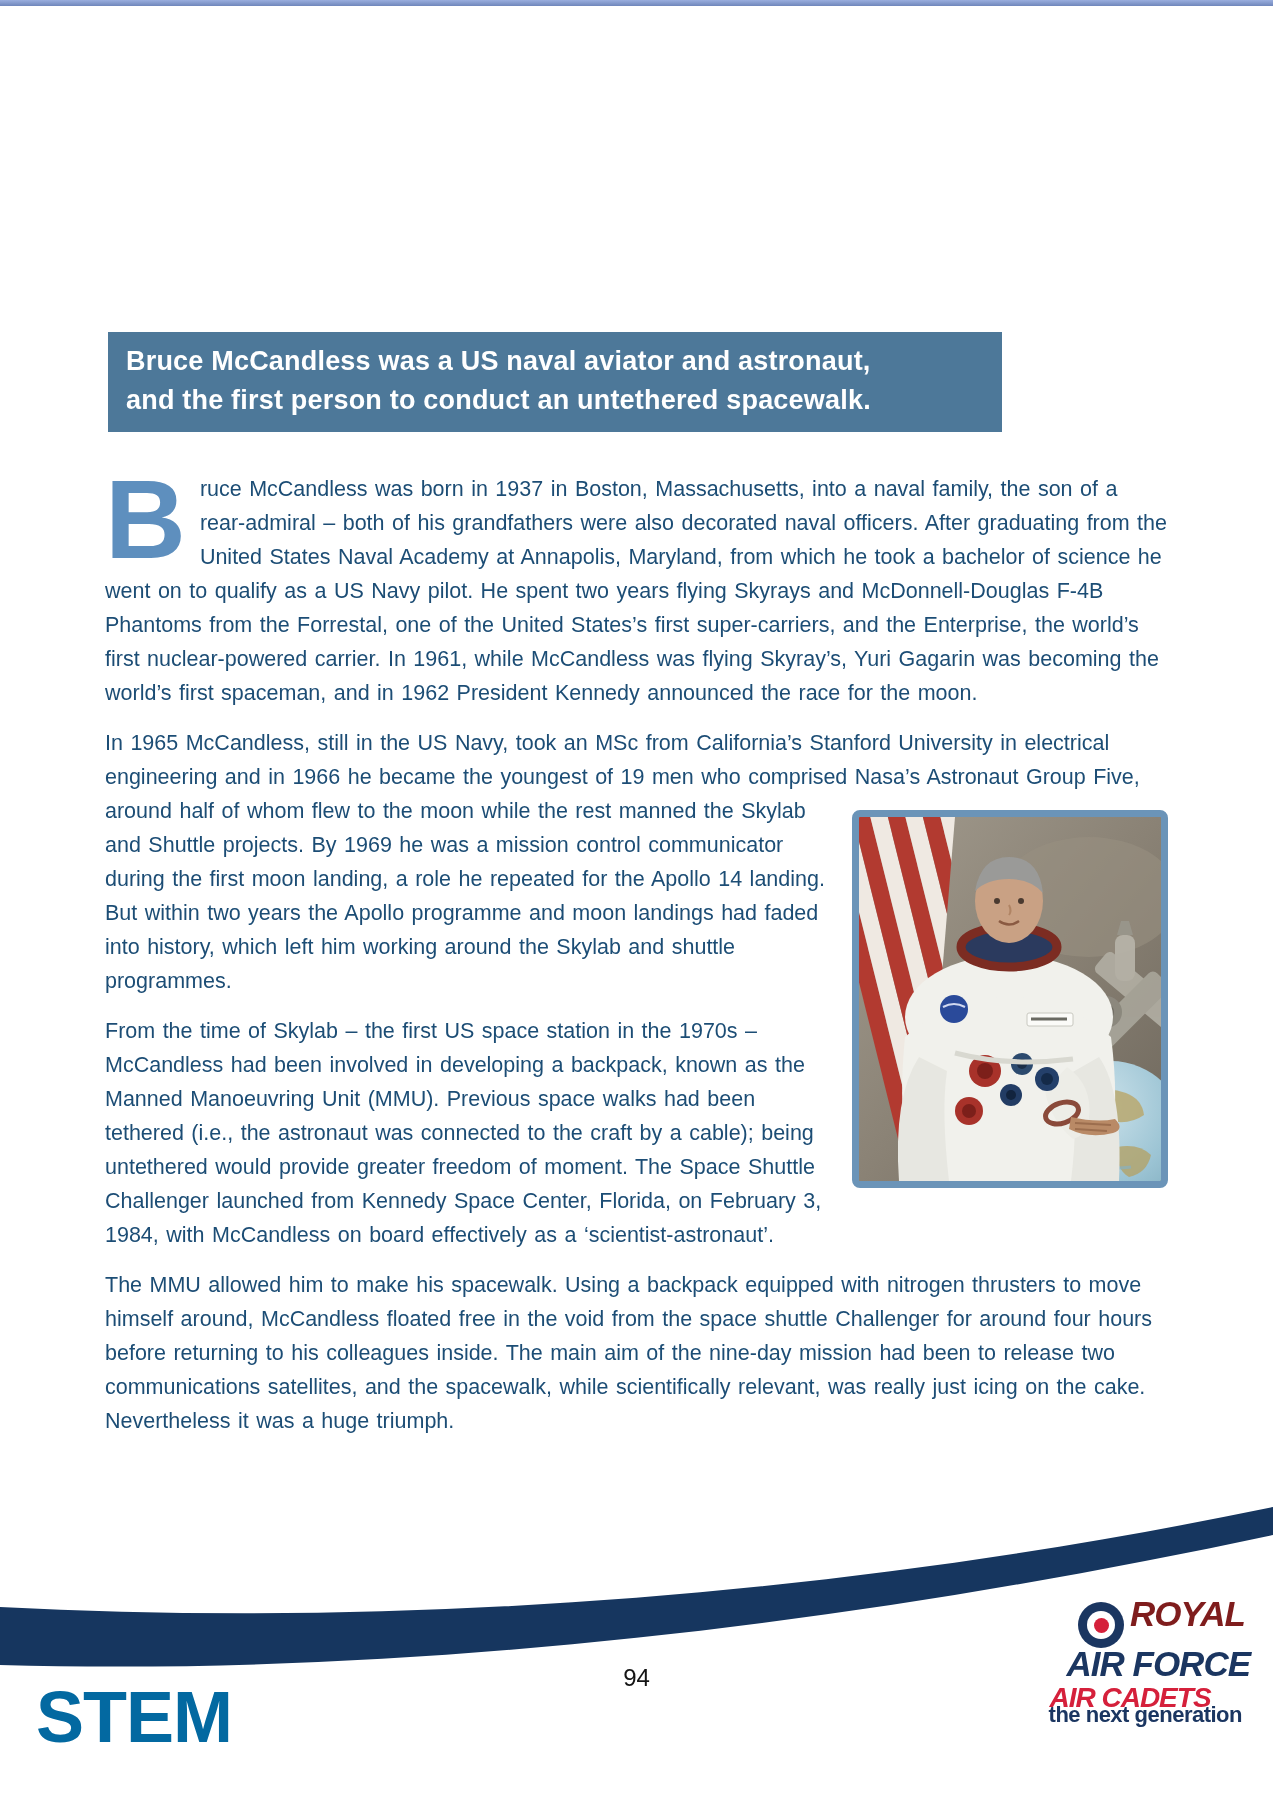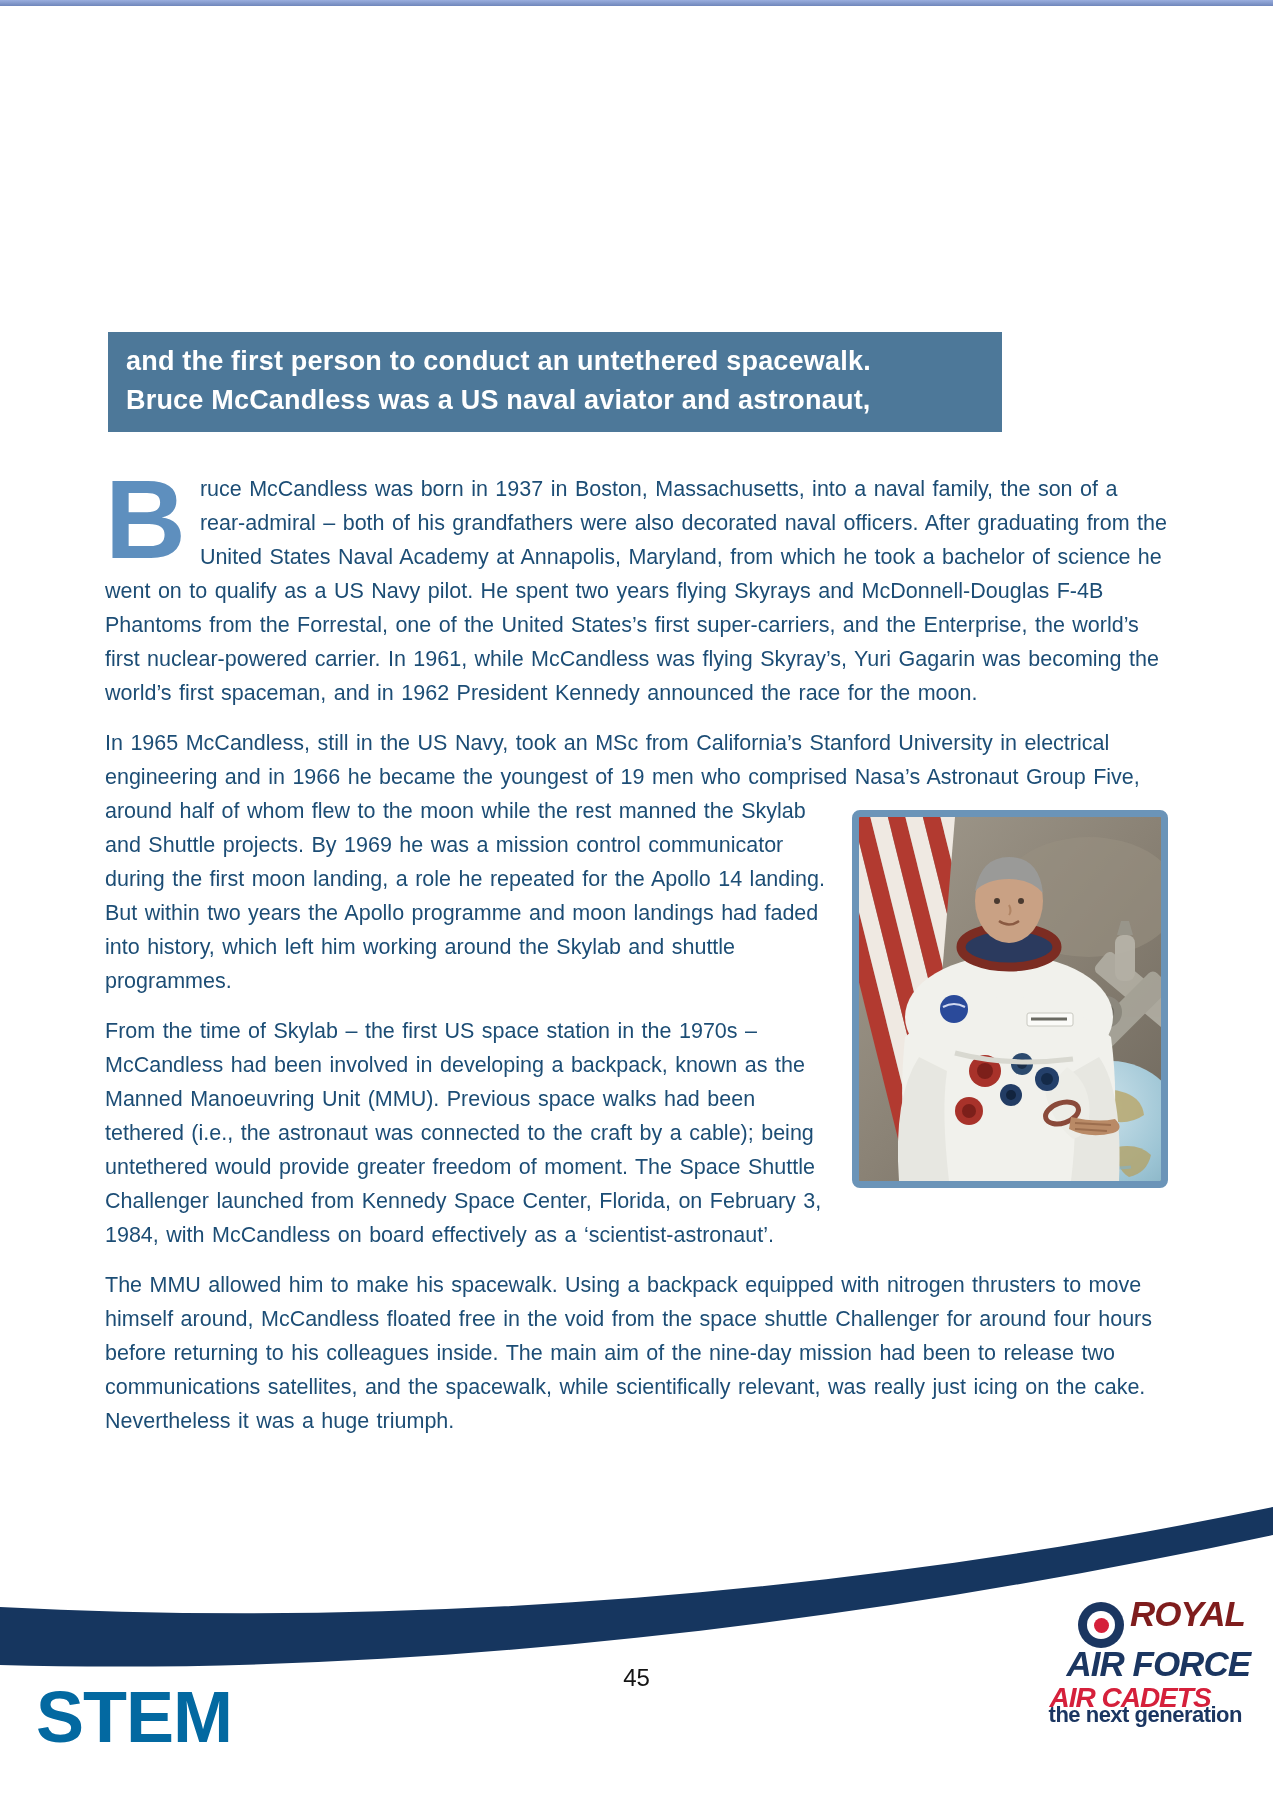--- a/index.html
+++ b/index.html
@@ -98,22 +98,22 @@
   }
 </style>
 </head>
 <body>
 
 <div class="page">
 
   <div class="topstrip"></div>
 
   <div class="callout">
+    <span>Bruce McCandless was a US naval aviator and astronaut,</span>
     <span>and the first person to conduct an untethered spacewalk.</span>
-    <span>Bruce McCandless was a US naval aviator and astronaut,</span>
   </div>
 
   <div class="article">
     <p><span class="dropcap">B</span><span>ruce McCandless was born in 1937 in Boston, Massachusetts, into a naval family, the son of a rear-admiral – both of his grandfathers were also decorated naval officers.  After graduating from the United States Naval Academy at Annapolis, Maryland, from which he took a bachelor of science he went on to qualify as a US Navy pilot.  He spent two years flying Skyrays and McDonnell-Douglas F-4B Phantoms from the Forrestal, one of the United States’s first super-carriers, and the Enterprise, the world’s first nuclear-powered carrier.  In 1961, while McCandless was flying Skyray’s, Yuri Gagarin was becoming the world’s first spaceman, and in 1962 President Kennedy announced the race for the moon.</span></p>
 
     <p><span class="float-spacer"></span><span class="photo-frame">
           <svg width="302" height="364" viewBox="0 0 302 364">
         <defs>
           <linearGradient id="bgGrad" x1="0" y1="0" x2="1" y2="1">
             <stop offset="0" stop-color="#a29b8e"></stop>
@@ -201,21 +201,21 @@
 
     <p><span>From the time of Skylab – the first US space station in the 1970s – McCandless had been involved in developing a backpack, known as the Manned Manoeuvring Unit (MMU). Previous space walks had been tethered (i.e., the astronaut was connected to the craft by a cable); being untethered would provide greater freedom of moment.  The Space Shuttle Challenger launched from Kennedy Space Center, Florida, on February 3, 1984, with McCandless on board effectively as a ‘scientist-astronaut’.</span></p>
 
     <p><span>The MMU allowed him to make his spacewalk.  Using a backpack equipped with nitrogen thrusters to move himself around, McCandless floated free in the void from the space shuttle Challenger for around four hours before returning to his colleagues inside. The main aim of the nine-day mission had been to release two communications satellites, and the spacewalk, while scientifically relevant, was really just icing on the cake.  Nevertheless it was a huge triumph.</span></p>
   </div>
 
   <svg class="swoosh" viewBox="0 0 1273 190" preserveAspectRatio="none">
     <path d="M0,112 C420,134 860,98 1273,12 L1273,40 C870,126 430,182 0,170 Z" fill="#16365f"></path>
   </svg>
 
-  <div class="pagenum">45</div>
+  <div class="pagenum">94</div>
 
   <div class="stem">STEM</div>
 
   <div class="raf">
     <div class="roundel">
       <div class="roundel-inner">
         <div class="roundel-dot"></div>
       </div>
     </div>
     <div class="raf-royal">ROYAL</div>

